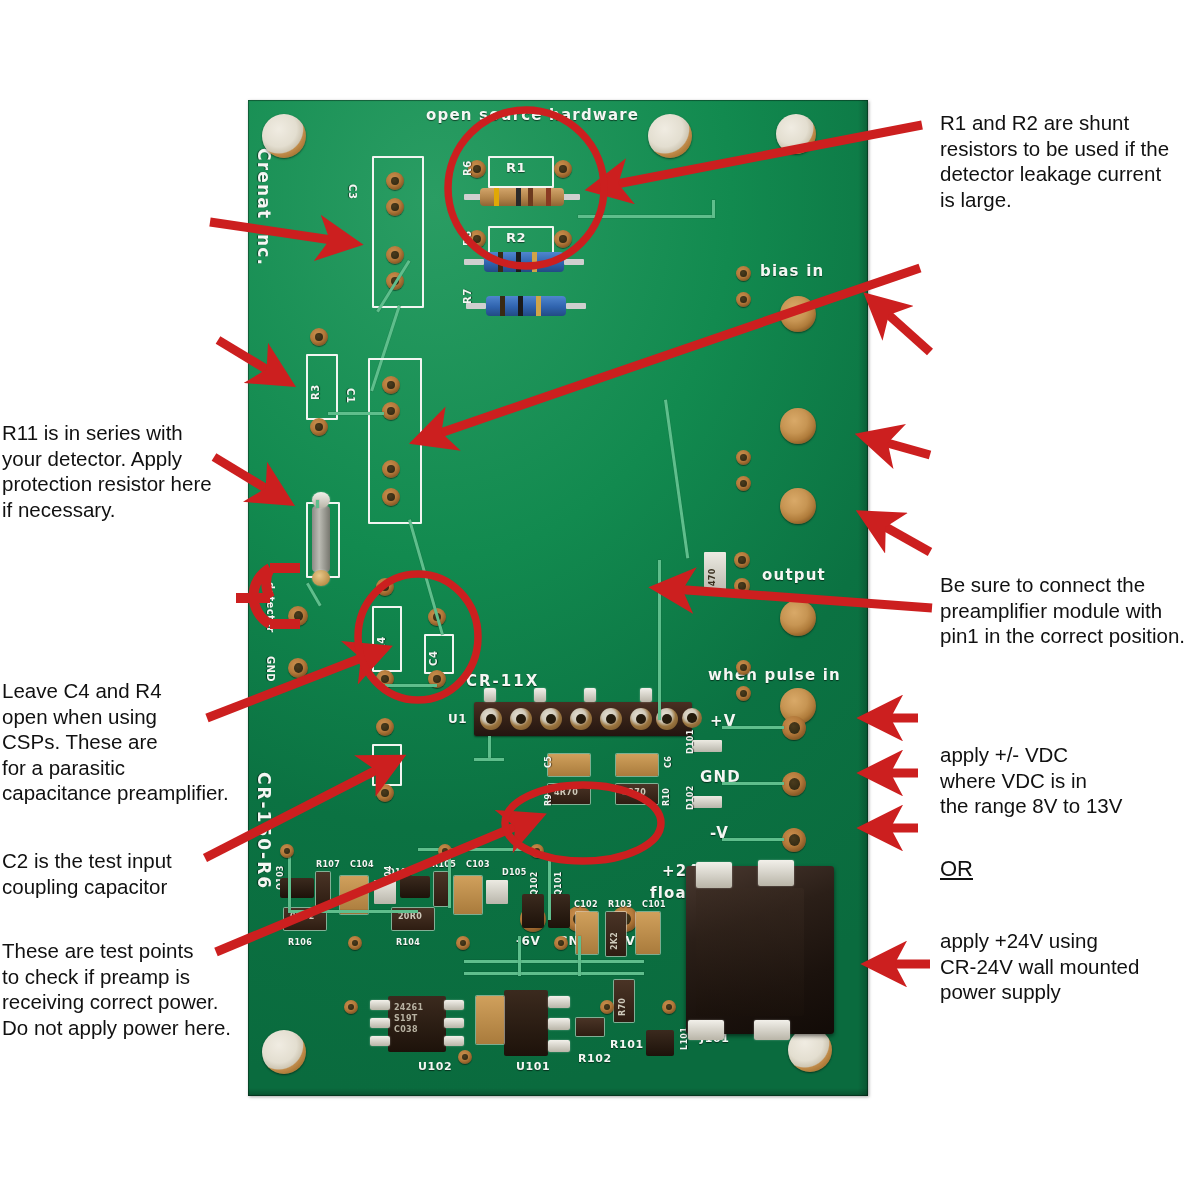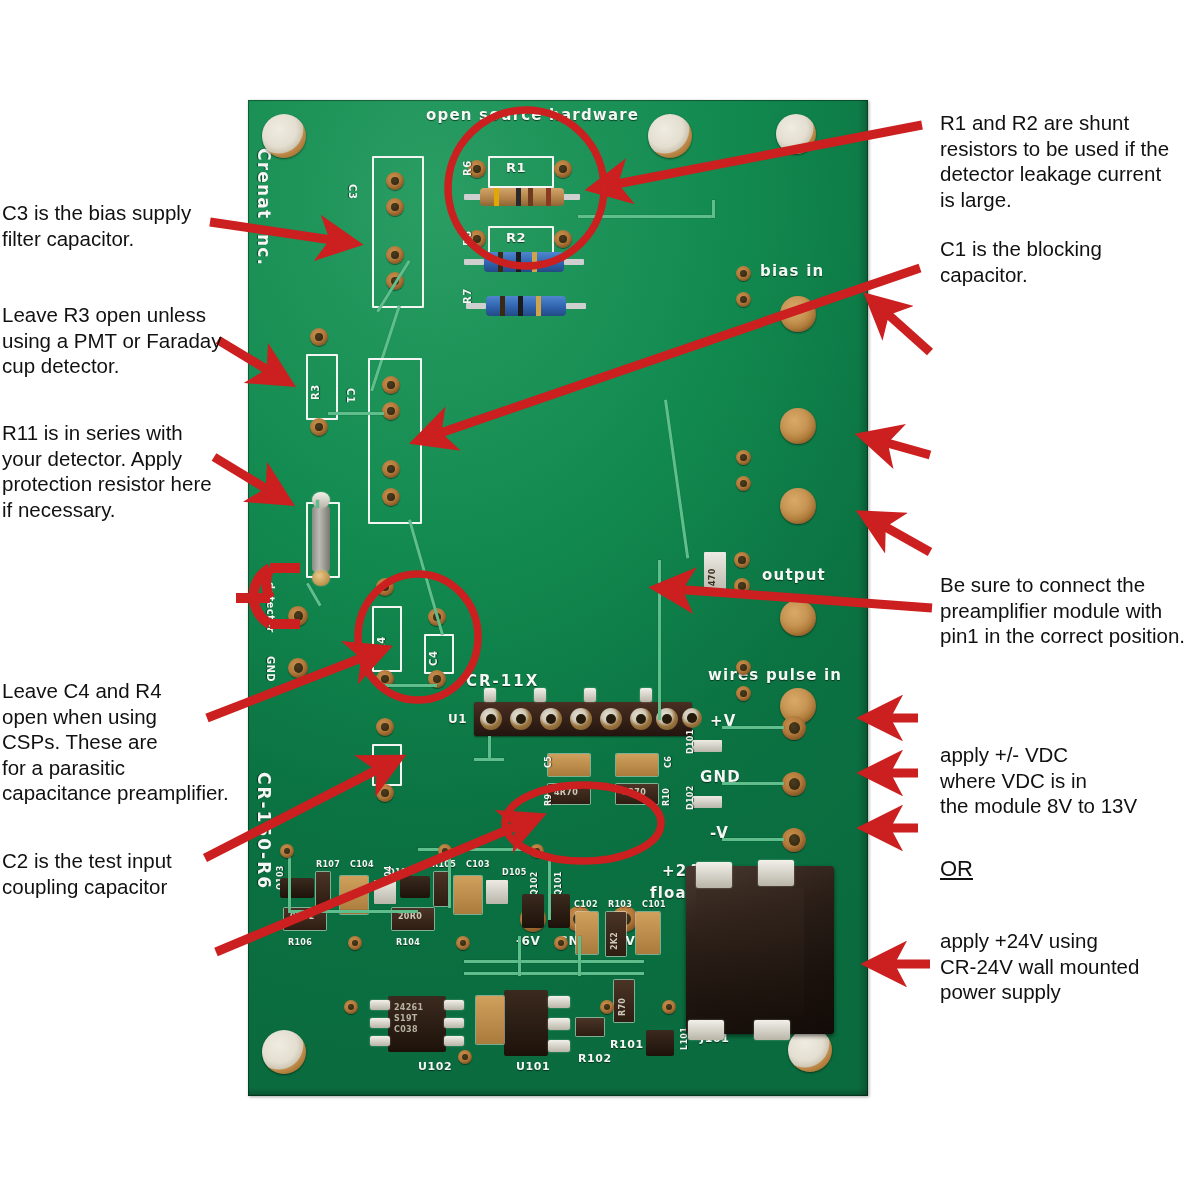--- a/index.html
+++ b/index.html
@@ -104,21 +104,21 @@
     <div class="bighole" style="left:540px;top:928px;width:44px;height:44px;"></div>
 
     <div class="bnchole" style="left:532px;top:196px;width:36px;height:36px;"></div>
     <div class="bnchole" style="left:532px;top:308px;width:36px;height:36px;"></div>
     <div class="bnchole" style="left:532px;top:388px;width:36px;height:36px;"></div>
     <div class="bnchole" style="left:532px;top:500px;width:36px;height:36px;"></div>
     <div class="bnchole" style="left:532px;top:588px;width:36px;height:36px;"></div>
 
     <div class="silk md" style="left:512px;top:162px;">bias in</div>
     <div class="silk md" style="left:514px;top:466px;">output</div>
-    <div class="silk md" style="left:460px;top:566px;">wires pulse in</div>
+    <div class="silk md" style="left:460px;top:566px;">when pulse in</div>
 
     <div class="pad" style="left:488px;top:166px;width:15px;height:15px;">
         <i></i>
       </div>
     <div class="pad" style="left:488px;top:192px;width:15px;height:15px;">
         <i></i>
       </div>
     <div class="pad" style="left:488px;top:350px;width:15px;height:15px;">
         <i></i>
       </div>
@@ -504,47 +504,44 @@
       <ellipse cx="526" cy="188" rx="78" ry="78"></ellipse>
       <ellipse cx="418" cy="637" rx="60" ry="63"></ellipse>
       <ellipse cx="583" cy="823" rx="78" ry="38"></ellipse>
     </g>
 
     <g stroke="#cc1f1f" fill="none" stroke-width="10" stroke-linecap="butt">
       <path d="M236 598 L270 598 M270 598 A32 32 0 0 1 270 568 M270 568 A32 32 0 0 0 270 624 M270 624 L300 624 M270 568 L300 568"></path>
     </g>
   </svg>
 
-  <div class="note" style="left:2px;top:200px;width:215px;">C3 is the bias supply
-filter capacitor.</div>
-  <div class="note" style="left:2px;top:302px;width:225px;">Leave R3 open unless
-using a PMT or Faraday
-cup detector.</div>
   <div class="note" style="left:2px;top:420px;width:235px;">R11 is in series with
 your detector. Apply
 protection resistor here
 if necessary.</div>
   <div class="note" style="left:2px;top:678px;width:240px;">Leave C4 and R4
 open when using
 CSPs. These are
 for a parasitic
 capacitance preamplifier.</div>
   <div class="note" style="left:2px;top:848px;width:210px;">C2 is the test input
 coupling capacitor</div>
+  <div class="note" style="left:2px;top:938px;width:230px;">These are test points
+to check if preamp is
+receiving correct power.
+Do not apply power here.</div>
 
   <div class="note" style="left:940px;top:110px;width:252px;">R1 and R2 are shunt
 resistors to be used if the
 detector leakage current
 is large.</div>
-  <div class="note" style="left:940px;top:236px;width:245px;">C1 is the blocking
-capacitor.</div>
   <div class="note" style="left:940px;top:572px;width:258px;">Be sure to connect the
 preamplifier module with
 pin1 in the correct position.</div>
   <div class="note" style="left:940px;top:742px;width:250px;">apply +/- VDC
 where VDC is in
-the module 8V to 13V</div>
+the range 8V to 13V</div>
   <div class="note or" style="left:940px;top:856px;width:60px;">OR</div>
   <div class="note" style="left:940px;top:928px;width:252px;">apply +24V using
 CR-24V wall mounted
 power supply</div>
 
 </div>
 
 </body></html>

